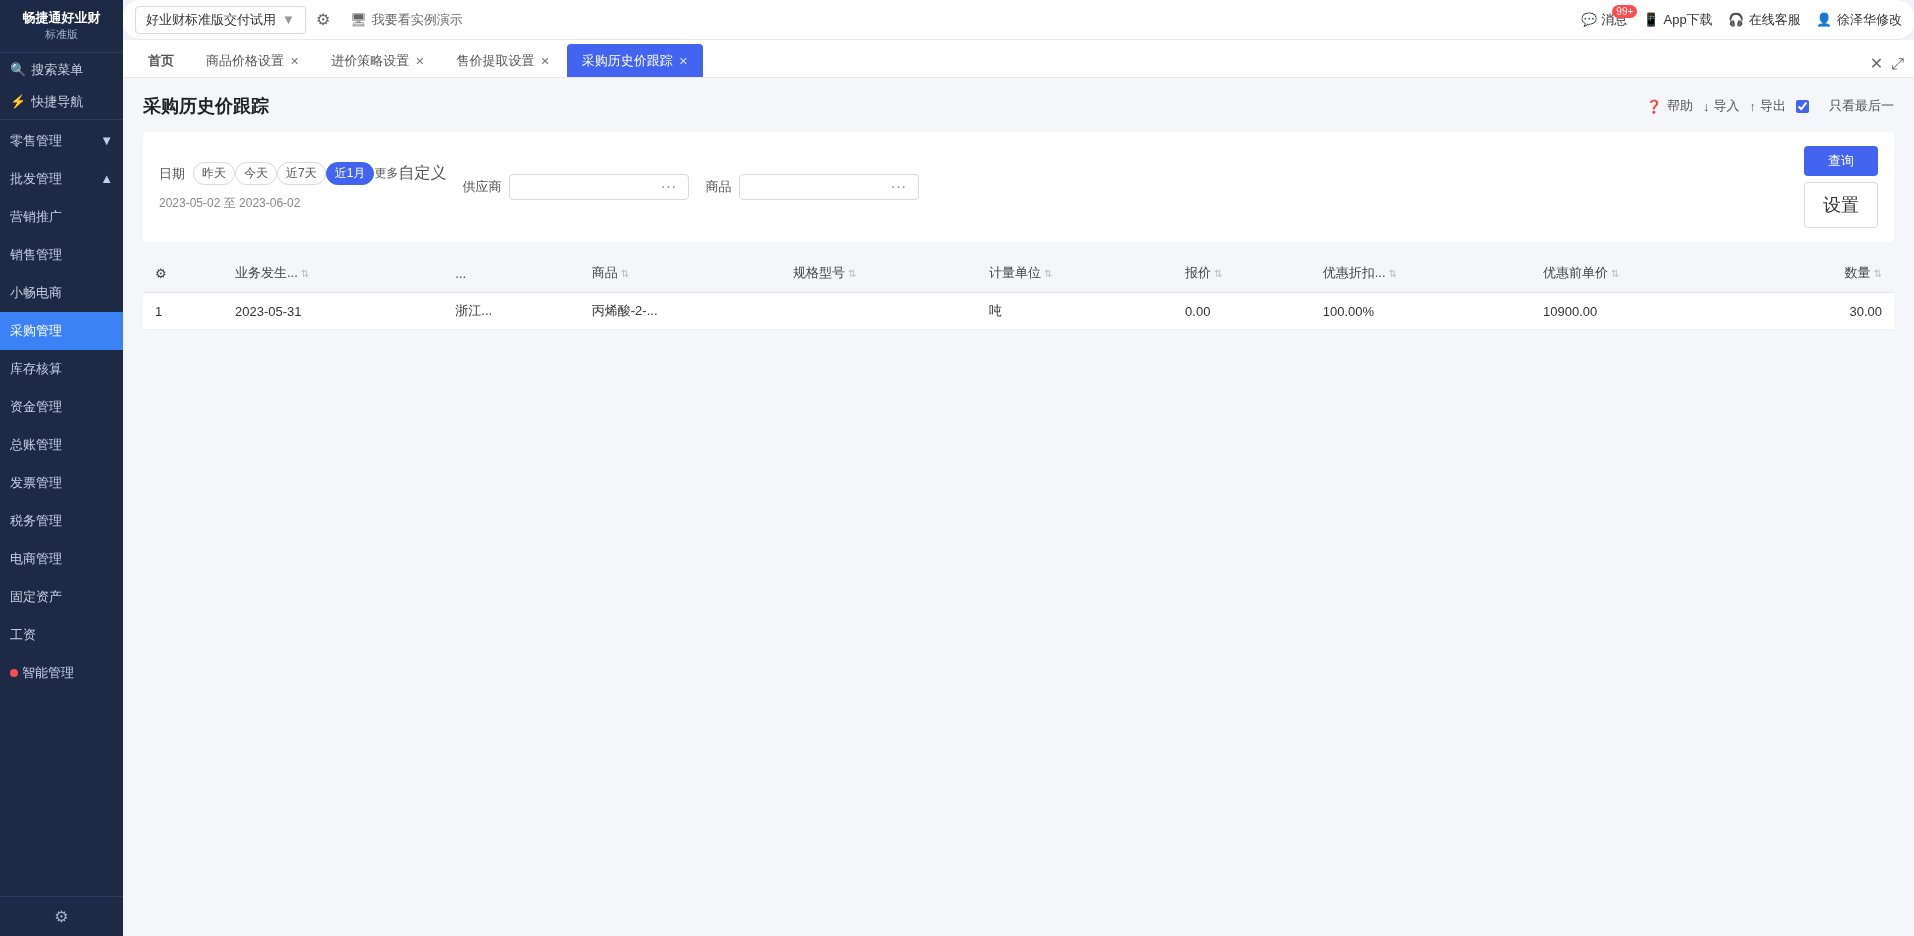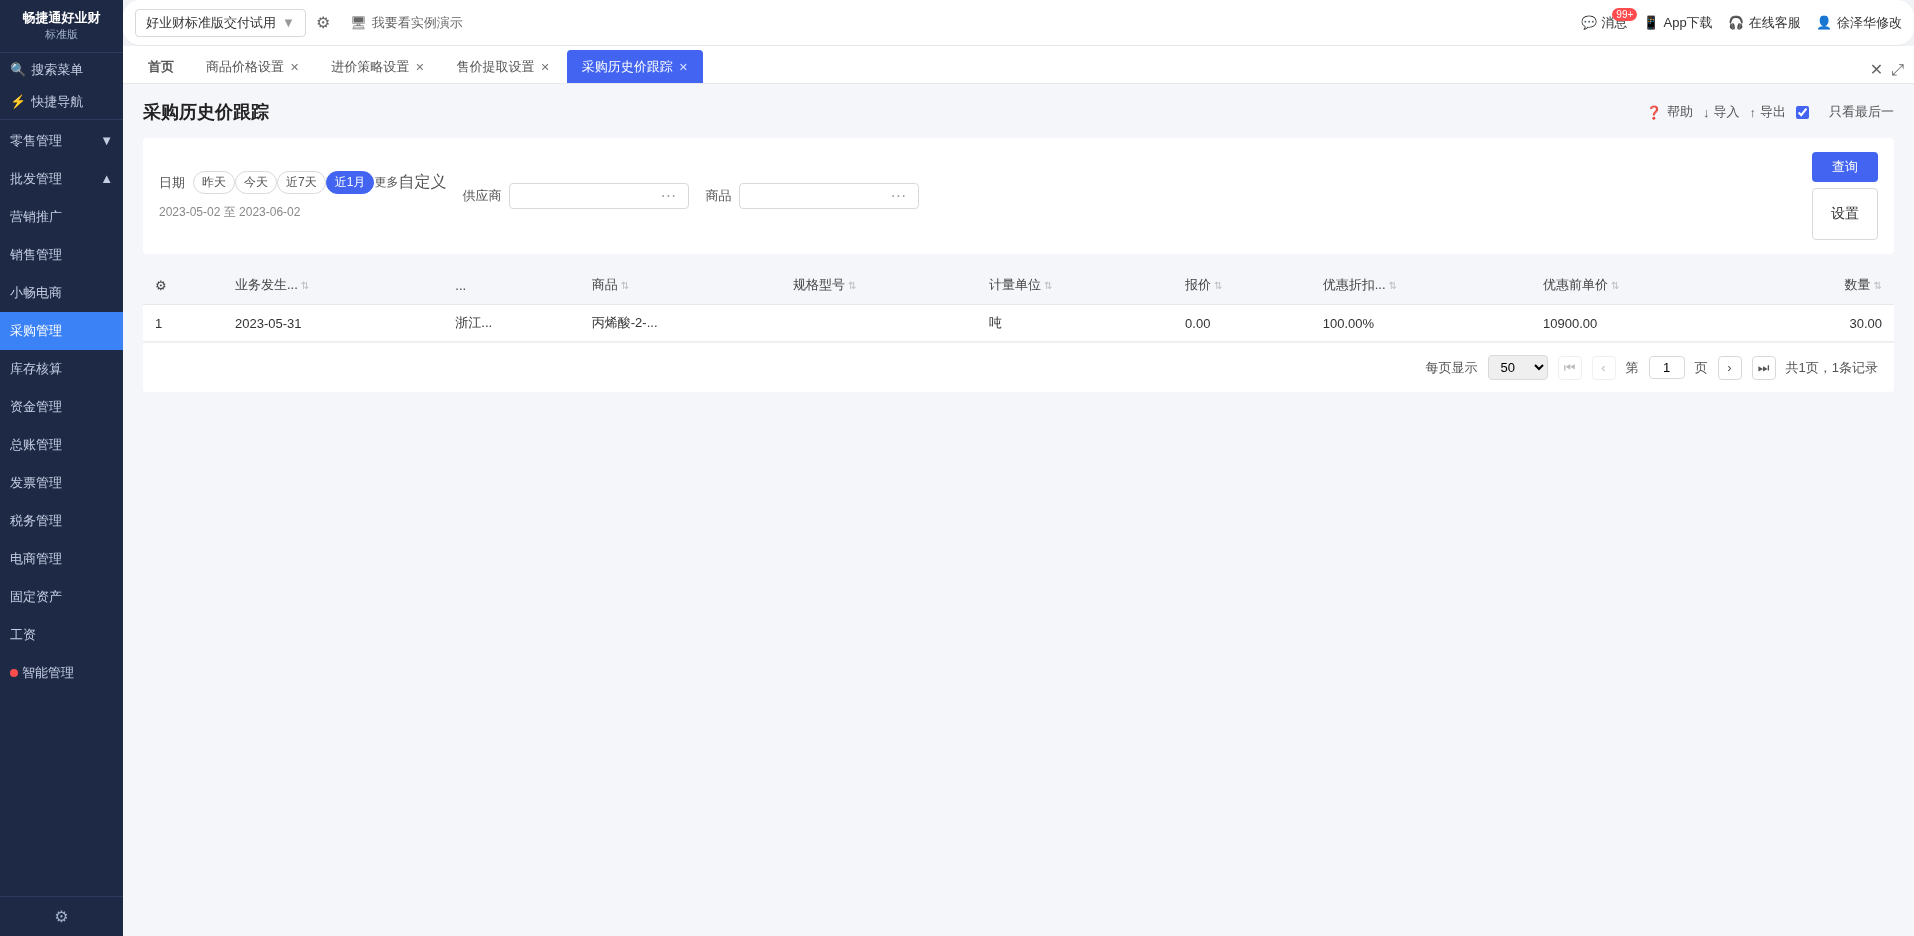--- a/index.html
+++ b/index.html
@@ -78,21 +78,21 @@
     .main-area {
       flex: 1;
       display: flex;
       flex-direction: column;
       overflow: hidden;
     }
 
     
     .top-header {
       background: #fff;
-      height: 46px;
+      height: 40px;
       display: flex;
       align-items: center;
       padding: 0 12px;
       border-bottom: 1px solid #e8e8e8;
       gap: 10px;
       border-radius: 17px;
     }
     .top-header .product-selector {
       display: flex;
       align-items: center;
@@ -322,23 +322,23 @@
       border-radius: 4px;
       padding: 6px 18px;
       cursor: pointer;
       font-size: 13px;
     }
     .btn-default {
       background: #fff;
       color: #333;
       border: 1px solid #d9d9d9;
       border-radius: 4px;
-      padding: 16px 18px;
-      cursor: pointer;
-      font-size: 14px;
+      padding: 10px 18px;
+      cursor: pointer;
+      font-size: 18px;
     }
 
     
     .table-area {
       background: #fff;
       border-radius: 4px;
       overflow: hidden;
     }
     table {
       width: 100%;
@@ -679,32 +679,16 @@
             <td></td>
             <td>吨</td>
             <td>0.00</td>
             <td>100.00%</td>
             <td>10900.00</td>
             <td style="text-align:right;">30.00</td>
           </tr>
         </tbody>
       </table>
 
-      <div class="pagination-area">
-        <span class="page-size-label">每页显示</span>
-        <select>
-          <option value="20">20</option>
-          <option value="50" selected="">50</option>
-          <option value="100">100</option>
-        </select>
-        <button class="page-btn" disabled="">⏮</button>
-        <button class="page-btn" disabled="">‹</button>
-        <span>第</span>
-        <input class="page-input" type="text" value="1" style="">
-        <span>页</span>
-        <button class="page-btn">›</button>
-        <button class="page-btn">⏭</button>
-        <span class="total-info">共1页，1条记录</span>
-      </div>
     </div>
 
   </div>
 </div>
 
 </body></html>

